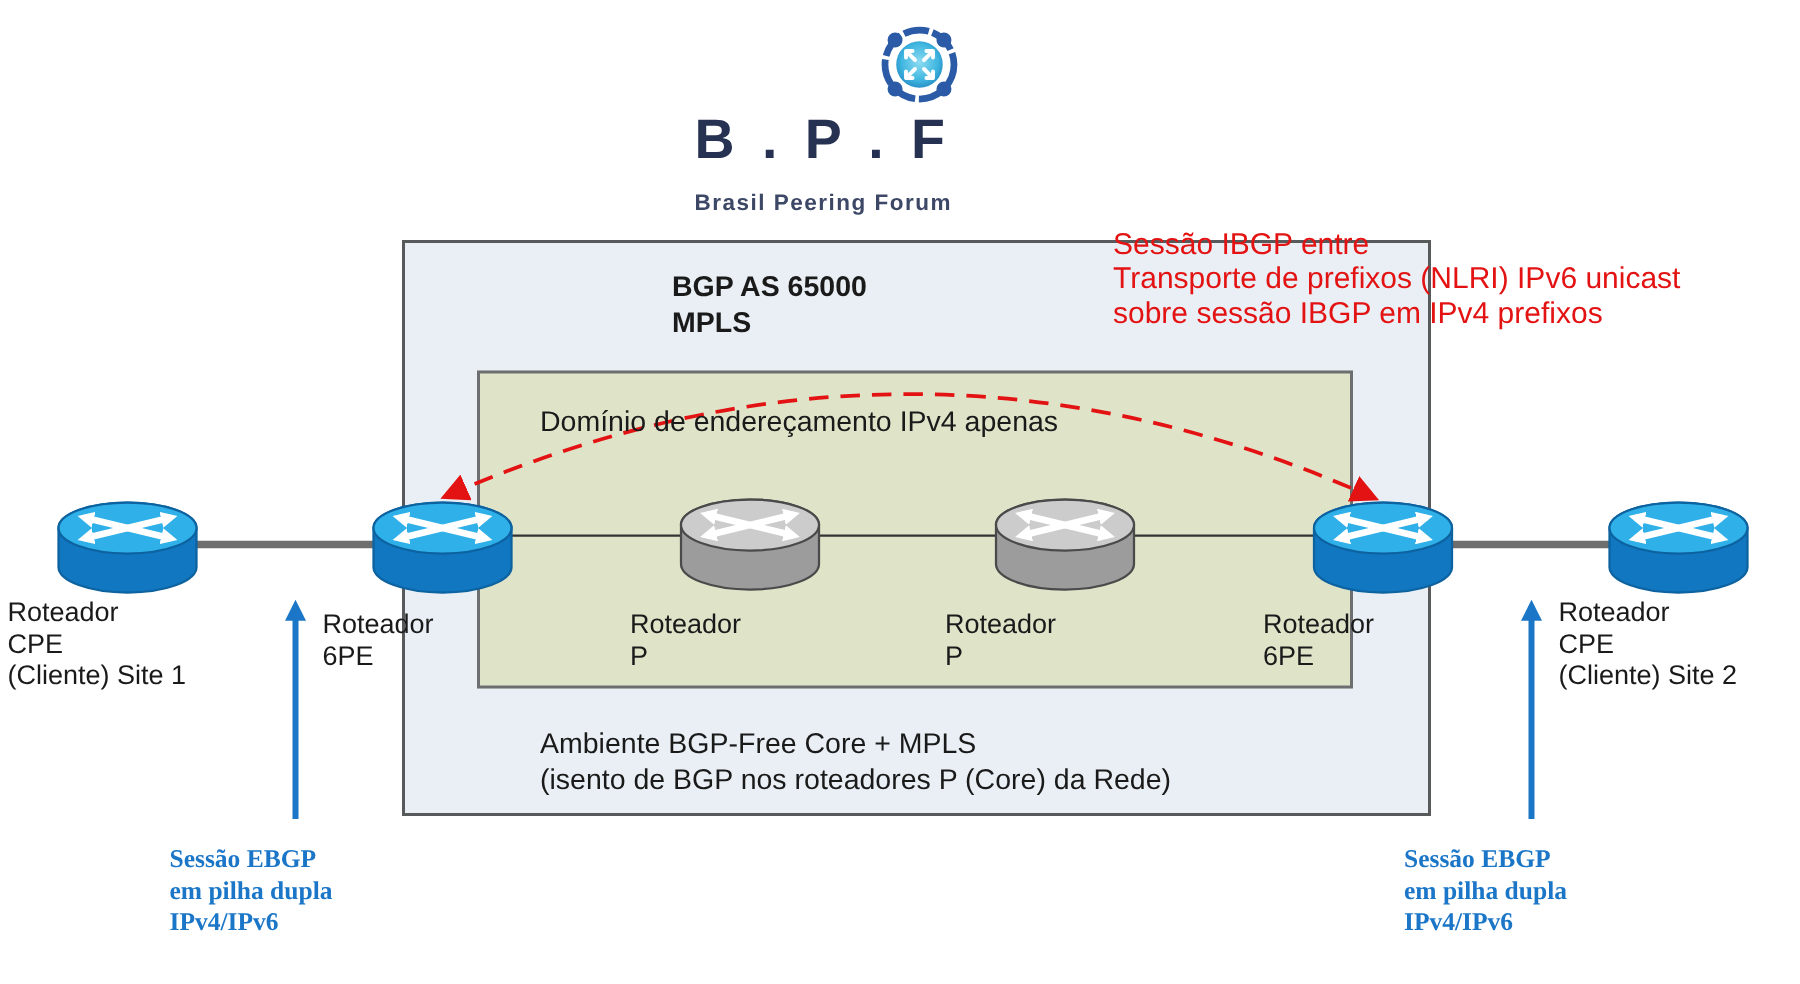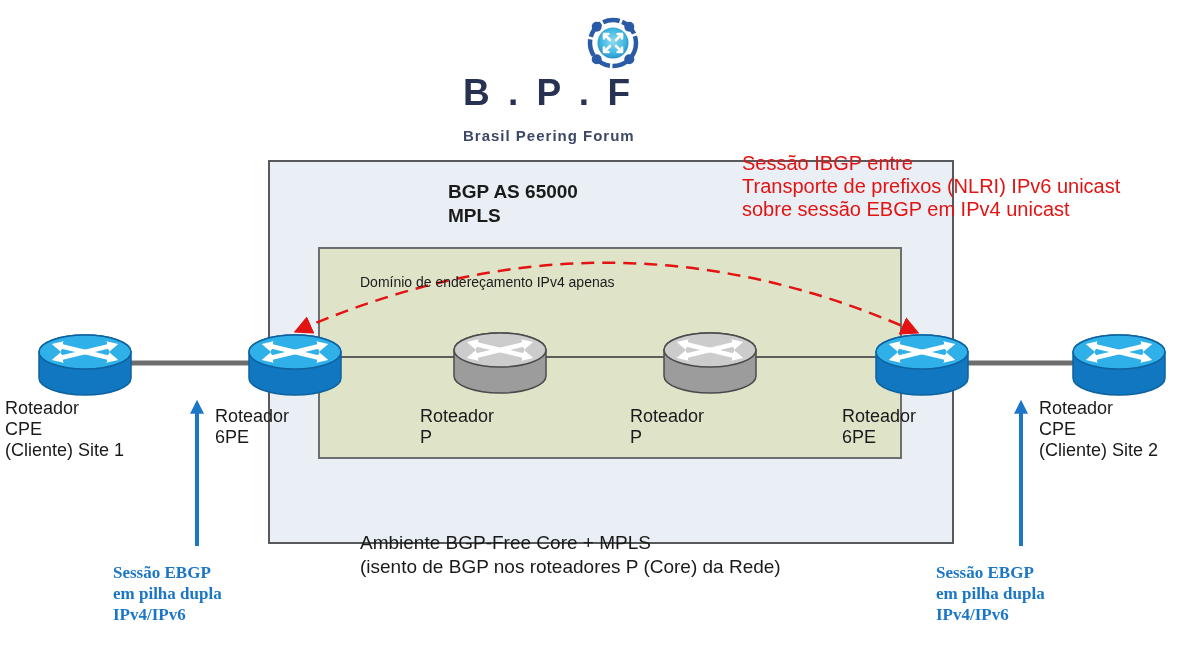--- a/index.html
+++ b/index.html
@@ -19,22 +19,22 @@
   .box{position:absolute;box-sizing:border-box;}
   #as-box{left:268px;top:160px;width:686px;height:384px;background:var(--box-fill);border:2px solid var(--box-border);z-index:1;}
   #domain-box{left:318px;top:247px;width:584px;height:212px;background:var(--domain-fill);border:2px solid var(--domain-border);z-index:1;}
   #diagram-canvas{position:absolute;left:0;top:0;z-index:2;}
   .txt{position:absolute;z-index:3;color:var(--text);}
   #logo-icon{position:absolute;left:580px;top:10px;z-index:3;}
   #logo-title{left:463px;top:72px;width:300px;font-size:37px;font-weight:bold;letter-spacing:4px;color:var(--navy);}
   #logo-subtitle{left:463px;top:127px;width:300px;font-size:15px;font-weight:bold;letter-spacing:1px;color:var(--subnavy);}
   #ibgp-note{left:698px;top:152px;width:388px;font-size:20px;line-height:23px;color:var(--red);margin-left:44px;}
   #as-title{left:448px;top:180px;width:300px;font-size:19px;line-height:24px;font-weight:bold;}
-  #domain-title{left:360px;top:270px;width:500px;font-size:14px;line-height:24px;}
-  #footer-note{left:360px;top:485px;width:500px;font-size:19px;line-height:24px;margin-top:46px;}
+  #domain-title{left:360px;top:270px;width:500px;font-size:19px;line-height:24px;}
+  #footer-note{left:360px;top:485px;width:500px;font-size:19px;line-height:24px;}
   .router-label{width:160px;font-size:18px;line-height:21px;}
   .ebgp-label{width:170px;font-size:17px;line-height:21px;font-weight:bold;color:var(--blue);font-family:Liberation Serif, serif;}
   .u{text-decoration:underline;}
   .rtr-blue-body{fill:var(--router-blue-body);stroke:#0d62a0;stroke-width:1.5;}
   .rtr-blue-top{fill:var(--router-blue-top);stroke:#0d62a0;stroke-width:1.5;}
   .rtr-gray-body{fill:var(--router-gray-body);stroke:#4a4a4a;stroke-width:1.5;}
   .rtr-gray-top{fill:var(--router-gray-top);stroke:#4a4a4a;stroke-width:1.5;}
   .rtr-arrow{stroke:#ffffff;stroke-width:4.5;fill:none;}
   .arc-red{fill:none;stroke:var(--red);stroke-width:2.5;stroke-dasharray:13 8;}
   .ebgp-arrow{stroke:var(--blue);stroke-width:4;}
@@ -116,21 +116,21 @@
     <path class="logo-arrow" d="M 3 -3 L 9 -9 M 9 -9 L 9 -4.6 M 9 -9 L 4.6 -9" transform="rotate(180)"></path>
     <path class="logo-arrow" d="M 3 -3 L 9 -9 M 9 -9 L 9 -4.6 M 9 -9 L 4.6 -9" transform="rotate(270)"></path>
   </g>
 </svg>
 <div class="txt ctr" id="logo-title">B . P . F</div>
 <div class="txt ctr" id="logo-subtitle">Brasil Peering Forum</div>
 
 <div class="txt ctr" id="ibgp-note">
   <div>Sessão IBGP entre</div>
   <div>Transporte de prefixos (NLRI) IPv6 unicast</div>
-  <div>sobre sessão EBGP em IPv4 unicast</div>
+  <div>sobre sessão IBGP em IPv4 prefixos</div>
 </div>
 
 <div class="txt ctr" id="as-title">
   <div>BGP AS 65000</div>
   <div>MPLS</div>
 </div>
 <div class="txt ctr" id="footer-note">
   <div>Ambiente BGP-Free Core + MPLS</div>
   <div>(isento de BGP nos roteadores P (Core) da Rede)</div>
 </div>

